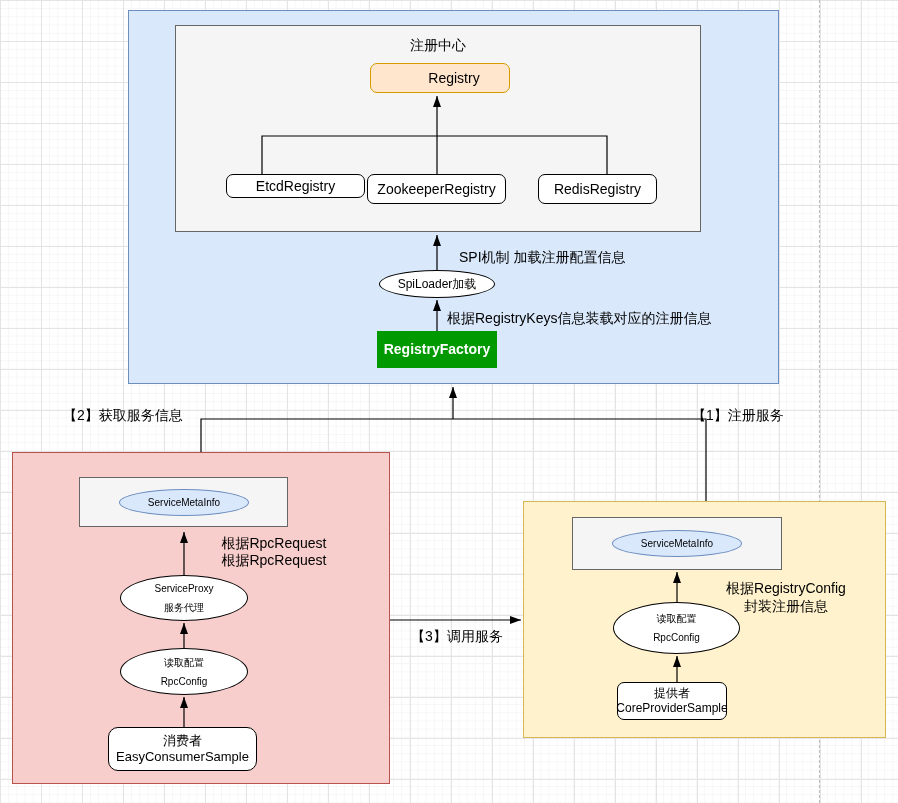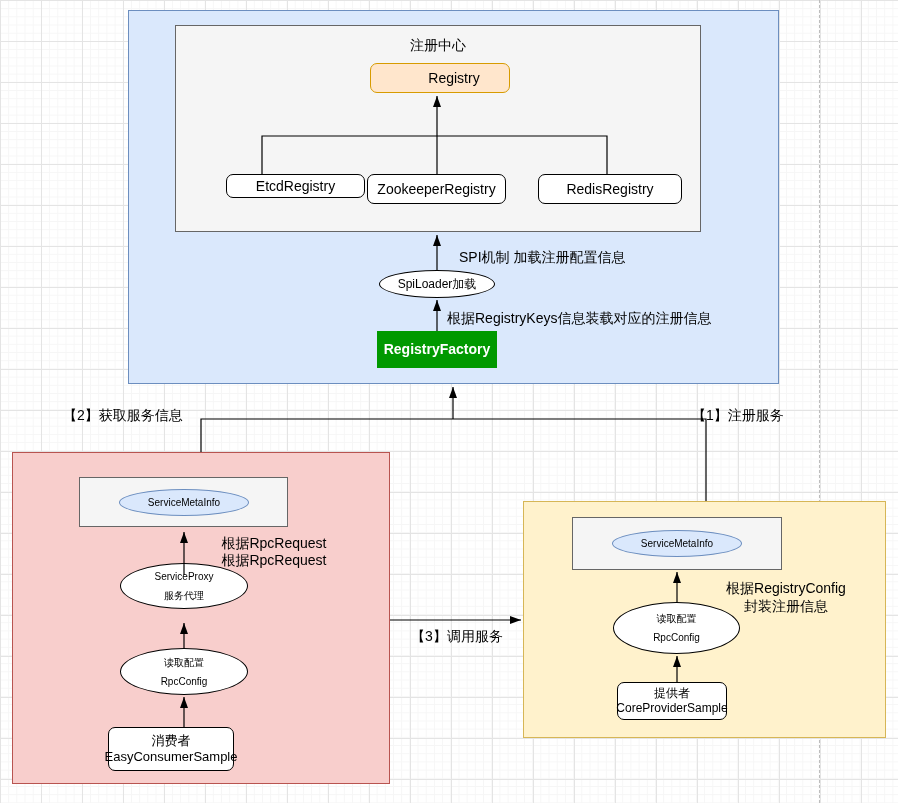--- a/index.html
+++ b/index.html
@@ -60,21 +60,21 @@
   <div class="abs node orange" style="left:370px;top:63px;width:140px;height:30px;padding-left:28px;">
     <span>Registry</span>
   </div>
 
   <div class="abs node" style="left:193px;top:174px;width:139px;height:24px;margin-left:33px;">
     <span>EtcdRegistry</span>
   </div>
   <div class="abs node" style="left:367px;top:174px;width:139px;height:30px;">
     <span>ZookeeperRegistry</span>
   </div>
-  <div class="abs node" style="left:538px;top:174px;width:144px;height:30px;">
+  <div class="abs node" style="left:538px;top:174px;width:119px;height:30px;">
     <span>RedisRegistry</span>
   </div>
 
   <div class="abs ellipse small" style="left:379px;top:270px;width:116px;height:28px;">
     <span>SpiLoader加载</span>
   </div>
   <div class="abs note" style="left:459px;top:249px;">SPI机制 加载注册配置信息</div>
 
   <div class="abs node green" style="left:377px;top:331px;width:120px;height:37px;">
     <span>RegistryFactory</span>
@@ -87,29 +87,29 @@
 
   <div class="abs container pink-container" style="left:12px;top:452px;width:378px;height:332px;"></div>
   <div class="abs gray-panel" style="left:79px;top:477px;width:209px;height:50px;"></div>
   <div class="abs ellipse blue" style="left:119px;top:489px;width:130px;height:27px;">
     <span>ServiceMetaInfo</span>
   </div>
   <div class="abs note center" style="left:179px;top:535px;width:190px;line-height:17px;">
     <div>根据RpcRequest</div>
     <div>根据RpcRequest</div>
   </div>
-  <div class="abs ellipse" style="left:120px;top:563px;width:128px;height:46px;">
+  <div class="abs ellipse" style="left:120px;top:575px;width:128px;height:46px;">
     <div>ServiceProxy</div>
     <div>服务代理</div>
   </div>
   <div class="abs ellipse" style="left:120px;top:648px;width:128px;height:47px;">
     <div>读取配置</div>
     <div>RpcConfig</div>
   </div>
-  <div class="abs node" style="left:108px;top:727px;width:126px;height:44px;flex-direction:column;font-size:13px;line-height:16px;">
+  <div class="abs node" style="left:108px;top:727px;width:149px;height:44px;flex-direction:column;font-size:13px;line-height:16px;border-radius:10px;">
     <div>消费者</div>
     <div>EasyConsumerSample</div>
   </div>
 
   <div class="abs container yellow-container" style="left:523px;top:501px;width:363px;height:237px;"></div>
   <div class="abs gray-panel" style="left:572px;top:517px;width:210px;height:53px;"></div>
   <div class="abs ellipse blue" style="left:612px;top:530px;width:130px;height:27px;">
     <span>ServiceMetaInfo</span>
   </div>
   <div class="abs note center" style="left:696px;top:579px;width:180px;line-height:18px;">

